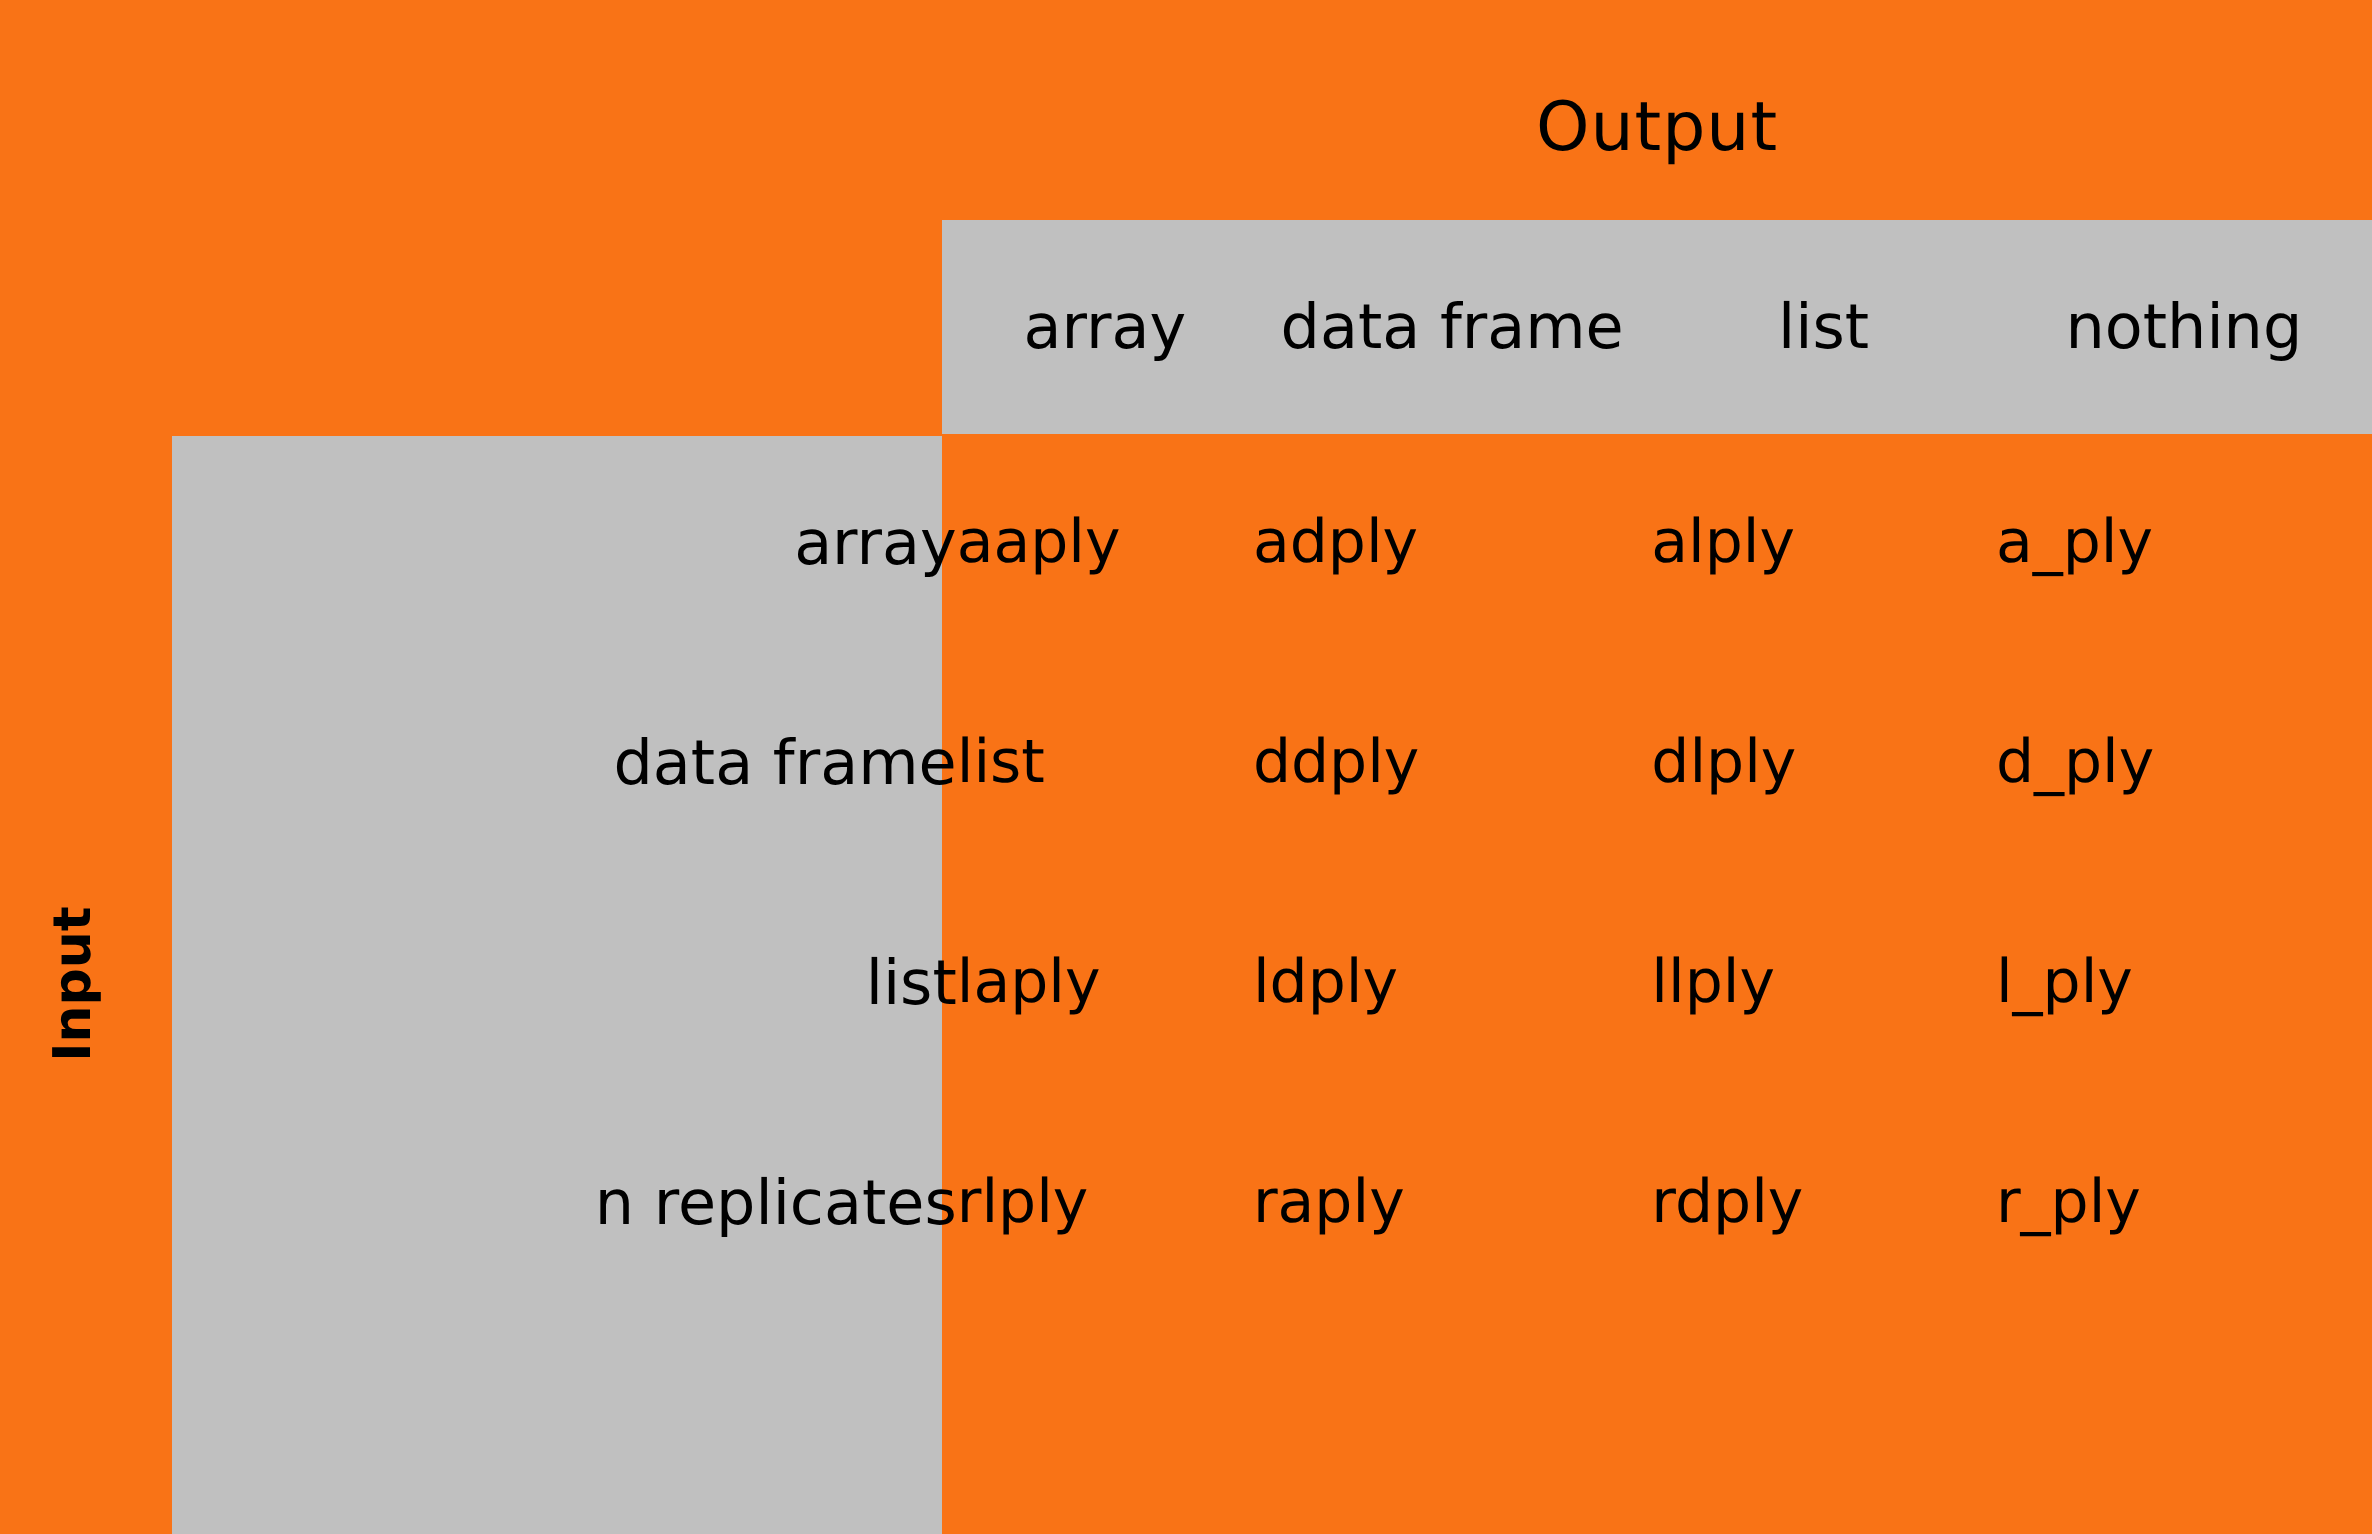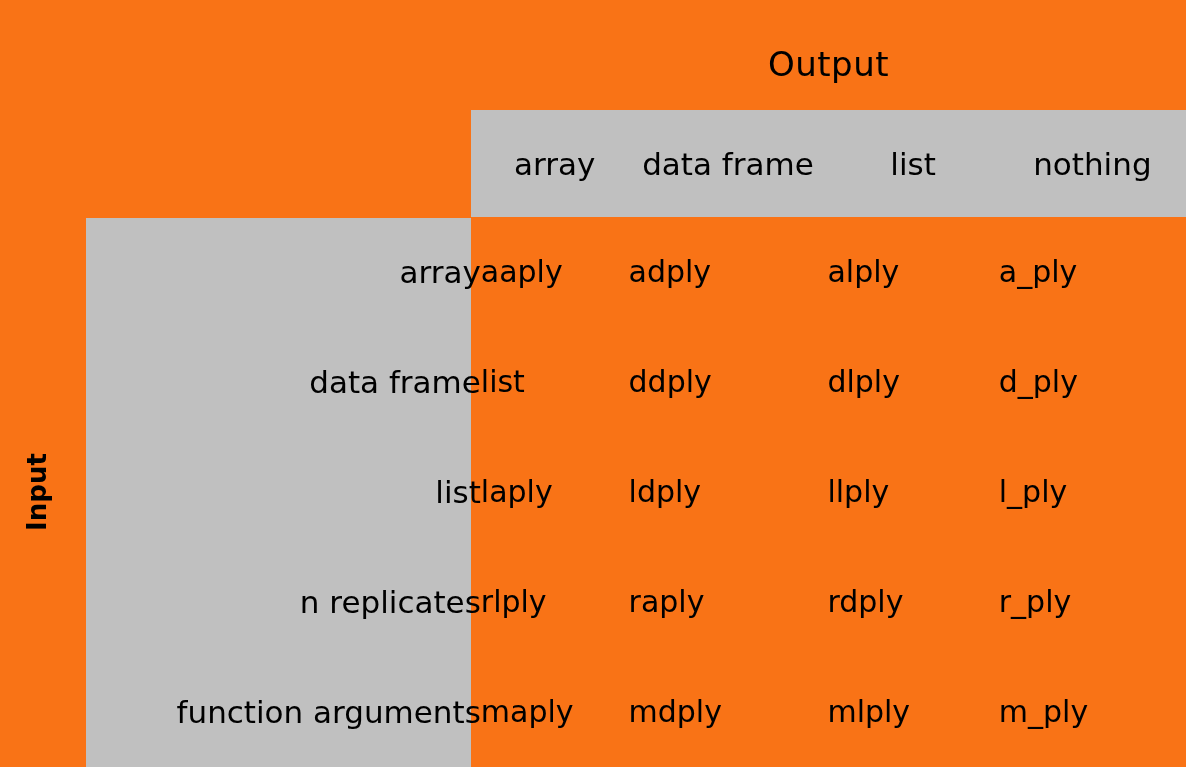--- a/index.html
+++ b/index.html
@@ -164,23 +164,16 @@
         <td class="data-cell">llply</td>
         <td class="data-cell">l_ply</td>
       </tr>
       <tr>
         <th class="row-header">n replicates</th>
         <td class="data-cell">rlply</td>
         <td class="data-cell">raply</td>
         <td class="data-cell">rdply</td>
         <td class="data-cell">r_ply</td>
       </tr>
-      <tr>
-        <th class="row-header">function arguments</th>
-        <td class="data-cell">maply</td>
-        <td class="data-cell">mdply</td>
-        <td class="data-cell">mlply</td>
-        <td class="data-cell">m_ply</td>
-      </tr>
     </tbody>
   </table>
 
 </div>
 
 </body></html>

